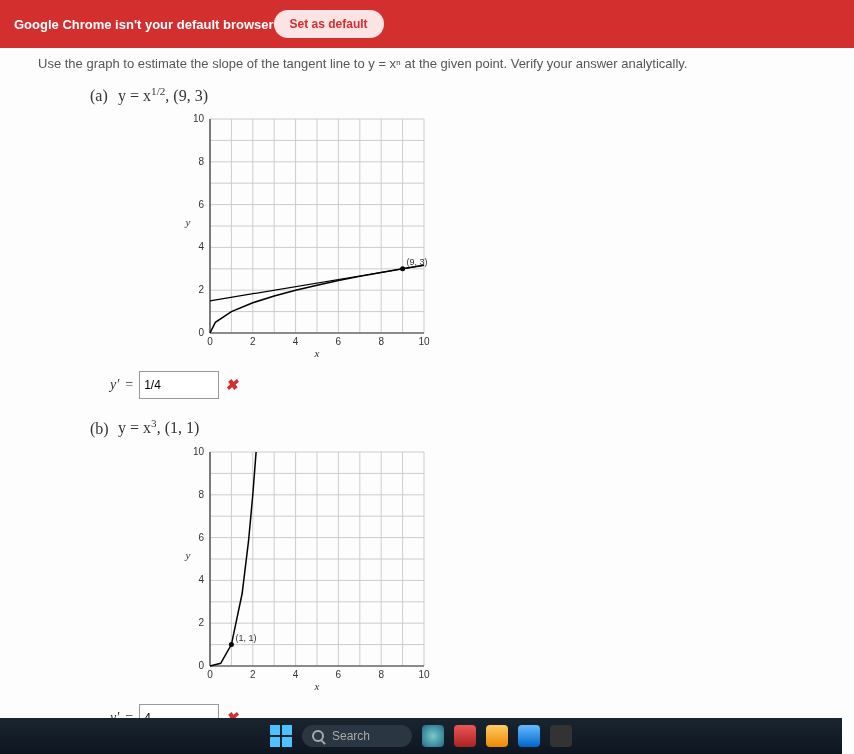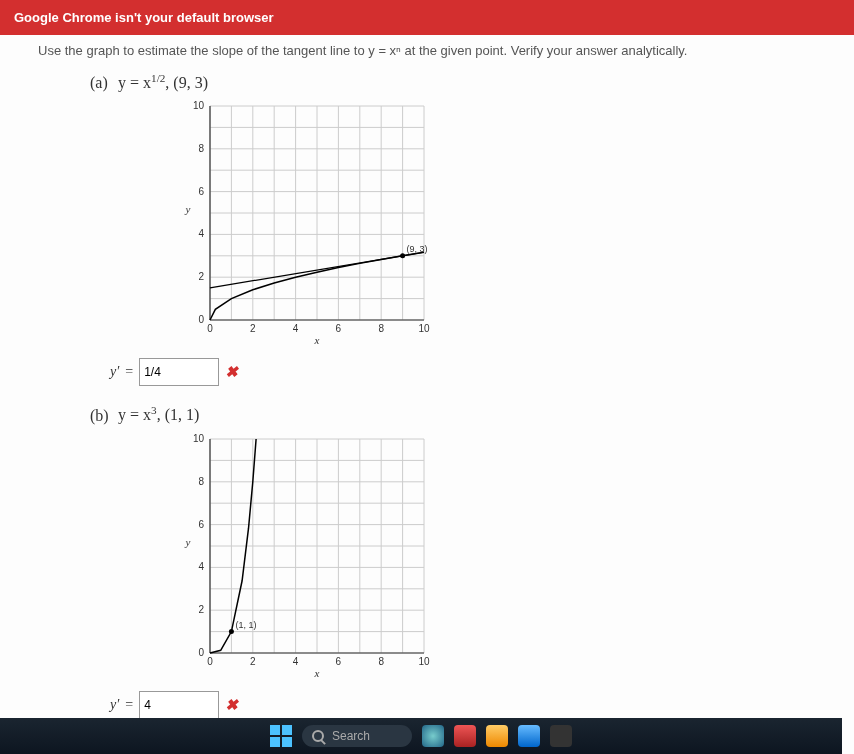--- a/index.html
+++ b/index.html
@@ -124,20 +124,21 @@
   .tangent { stroke:#000; stroke-width:1.2; fill:none; }
   .tick-label { font-size:10px; fill:#333; font-family:Arial, sans-serif; }
   .axis-label { font-size:11px; fill:#333; font-family:"Times New Roman", serif; font-style:italic; }
   .pt-label { font-size:9px; fill:#333; font-family:Arial, sans-serif; }
 </style>
 </head>
 <body>
 
 <div class="browser-banner">
   <span>Google Chrome isn't your default browser</span>
+  <button class="set-default-btn">Set as default</button>
 </div>
 
 <div class="content">
   <div class="instruction">Use the graph to estimate the slope of the tangent line to y = xⁿ at the given point. Verify your answer analytically.</div>
 
   <div class="part">
     <div class="part-header">
       <span class="label">(a)</span>
       <span>y = x</span><sup>1/2</sup><span>,   (9, 3)</span>
     </div>

